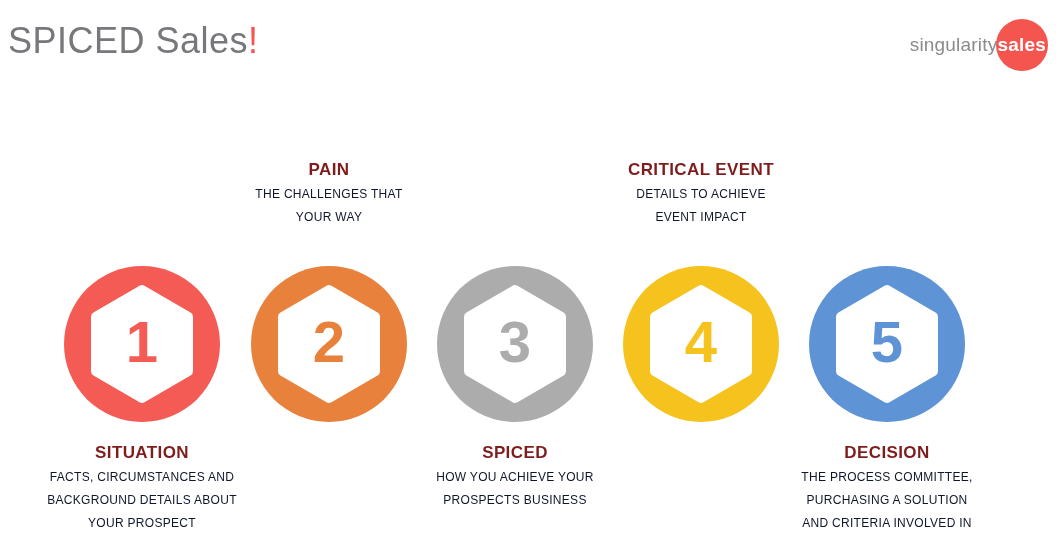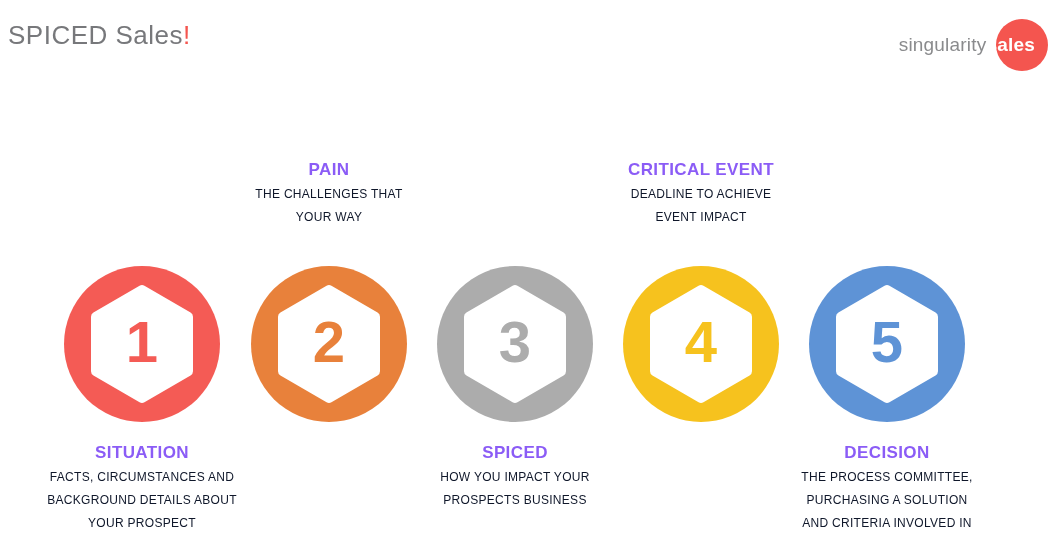--- a/index.html
+++ b/index.html
@@ -10,21 +10,21 @@
     background: #ffffff;
     overflow: hidden;
     font-family: "Liberation Sans", sans-serif;
   }
 
   
   .page-title {
     position: absolute;
     left: 8px;
     top: 20px;
-    font-size: 26px;
+    font-size: 36px;
     font-weight: 300;
     letter-spacing: 0.5px;
     color: #77787b;
     white-space: nowrap;
   }
   .page-title .bang { font-weight: 400; }
 
   .logo {
     position: absolute;
     top: 19px;
@@ -38,39 +38,39 @@
   .logo-circle {
     position: absolute;
     right: 0;
     top: 0;
     width: 52px;
     height: 52px;
     border-radius: 50%;
     z-index: 0;
   }
   .logo-prefix { position: relative; z-index: 1; color: #8a8b8d; letter-spacing: 0.2px; }
-  .logo-suffix { position: relative; z-index: 1; color: #ffffff; font-weight: 700; margin-right: 13px; letter-spacing: 0.2px; }
+  .logo-suffix { position: relative; z-index: 1; color: #ffffff; font-weight: 700; margin-right: 2px; letter-spacing: 0.2px; }
 
   
   .step { position: absolute; top: 0; width: 230px; height: 550px; }
   .step:nth-child(1) { left: 27px; }
   .step:nth-child(2) { left: 214px; }
   .step:nth-child(3) { left: 400px; }
   .step:nth-child(4) { left: 586px; }
   .step:nth-child(5) { left: 772px; }
 
   .zone { position: absolute; left: 0; width: 100%; text-align: center; }
   .zone-above { top: 160px; }
   .zone-below { top: 443px; }
 
   .step-title {
     font-size: 17px;
     font-weight: 800;
     letter-spacing: 0.4px;
-    color: #8b5cf6;
+    color: #7f1d1d;
     line-height: 20px;
     margin-bottom: 3px;
   }
   .desc-line {
     font-size: 12px;
     letter-spacing: 0.3px;
     color: #0f172a;
     line-height: 23px;
   }
 
@@ -149,28 +149,28 @@
       <div class="step" style="--c: #acacac;">
     <div class="zone zone-above"></div>
     <div class="badge">
       <svg width="102" height="118" viewBox="0 0 104 120" aria-hidden="true">
         <polygon points="52,5 99,32.2 99,87.8 52,115 5,87.8 5,32.2" fill="#ffffff" stroke="#ffffff" stroke-width="10" stroke-linejoin="round"></polygon>
       </svg>
       <div class="badge-number">3</div>
     </div>
     <div class="zone zone-below">
           <div class="step-title">SPICED</div>
-          <div class="desc-line">HOW YOU IMPACT YOUR</div>
+          <div class="desc-line">HOW YOU ACHIEVE YOUR</div>
           <div class="desc-line">PROSPECTS BUSINESS</div>
         </div>
   </div>
       <div class="step" style="--c: #f6c21e;">
     <div class="zone zone-above">
           <div class="step-title">CRITICAL EVENT</div>
-          <div class="desc-line">DEADLINE TO ACHIEVE</div>
+          <div class="desc-line">DETAILS TO ACHIEVE</div>
           <div class="desc-line">EVENT IMPACT</div>
         </div>
     <div class="badge">
       <svg width="102" height="118" viewBox="0 0 104 120" aria-hidden="true">
         <polygon points="52,5 99,32.2 99,87.8 52,115 5,87.8 5,32.2" fill="#ffffff" stroke="#ffffff" stroke-width="10" stroke-linejoin="round"></polygon>
       </svg>
       <div class="badge-number">4</div>
     </div>
     <div class="zone zone-below"></div>
   </div>

